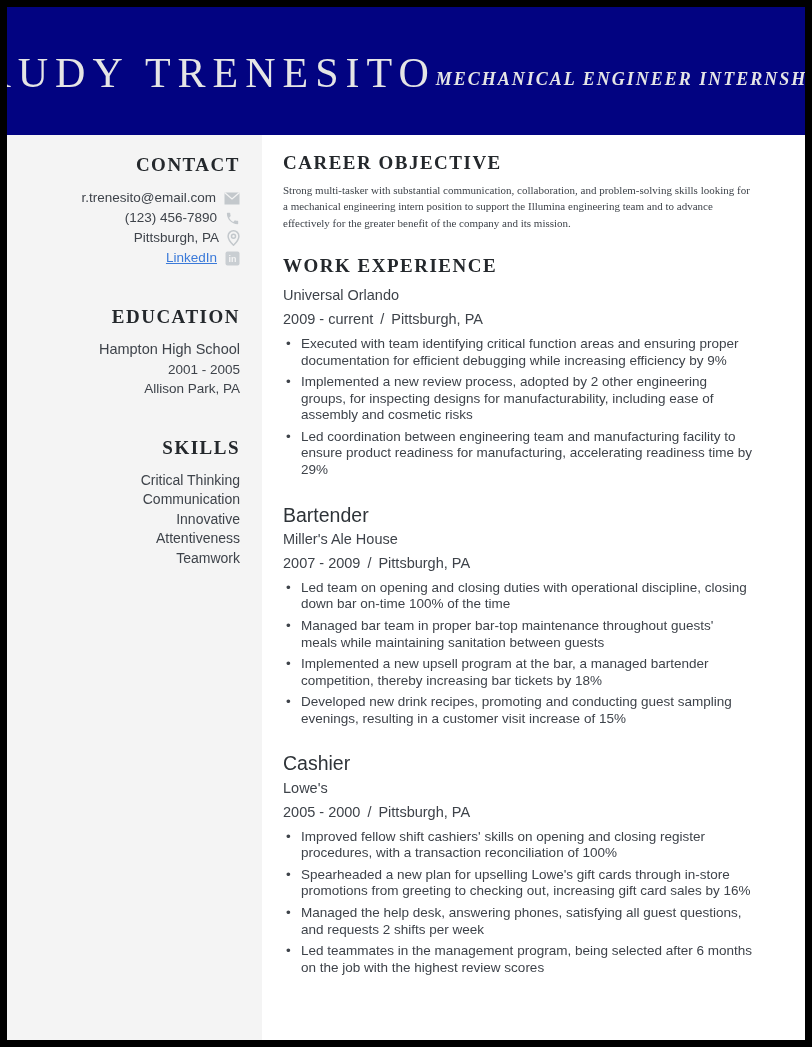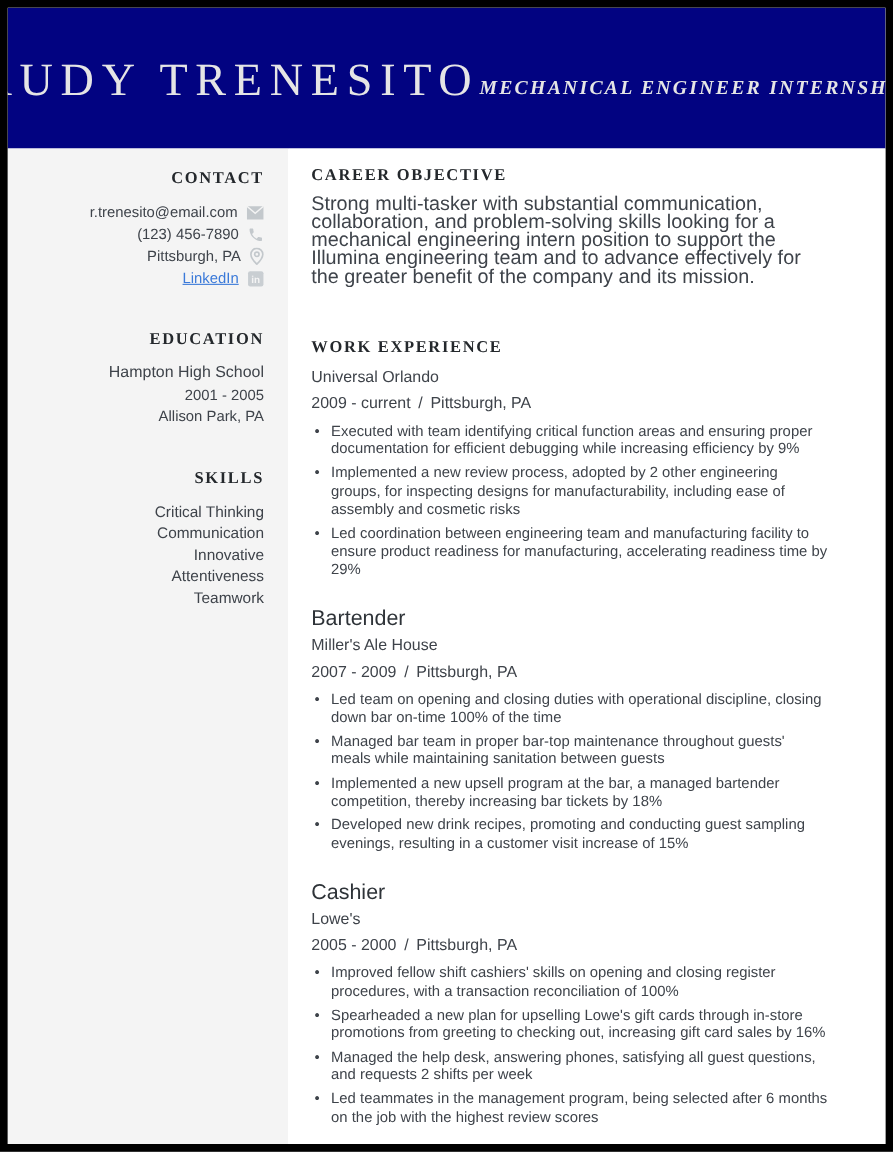--- a/index.html
+++ b/index.html
@@ -60,21 +60,21 @@
     flex: 1 1 auto;
     background: #ffffff;
     padding: 17px 50px 0 21px;
     color: #3e434a;
   }
 
   
   .sec-heading {
     font-family: "Liberation Serif", serif;
     font-weight: 700;
-    font-size: 15px;
+    font-size: 19px;
     letter-spacing: 1.5px;
     color: #24282c;
   }
 
   
   .side-section { margin-bottom: 38px; }
   .side-section .sec-heading { margin-bottom: 12px; }
 
   .contact-row {
     display: flex; align-items: center; justify-content: flex-end;
@@ -87,25 +87,26 @@
   .contact-row svg { display: block; }
   .link { color: #3b7ad9; text-decoration: underline; cursor: pointer; }
 
   .side-line { font-size: 13.5px; line-height: 19.5px; }
   .side-line.big { font-size: 14.5px; }
 
   .skill-line { font-size: 14px; line-height: 19.5px; }
 
   
   .objective-text {
-    font-size: 18px;
+    font-size: 11px;
     line-height: 16.4px;
     max-width: 478px;
     margin-top: 8px;
-    margin-bottom: 49px;
+    margin-bottom: 24px;
+    font-family: Liberation Serif, serif;
   }
   .work-heading { margin-bottom: 9px; }
 
   .job { margin-bottom: 25px; }
   .job-title {
     font-size: 19.5px;
     font-weight: 400;
     color: #2e3338;
     line-height: 1.2;
     margin-bottom: 3px;

